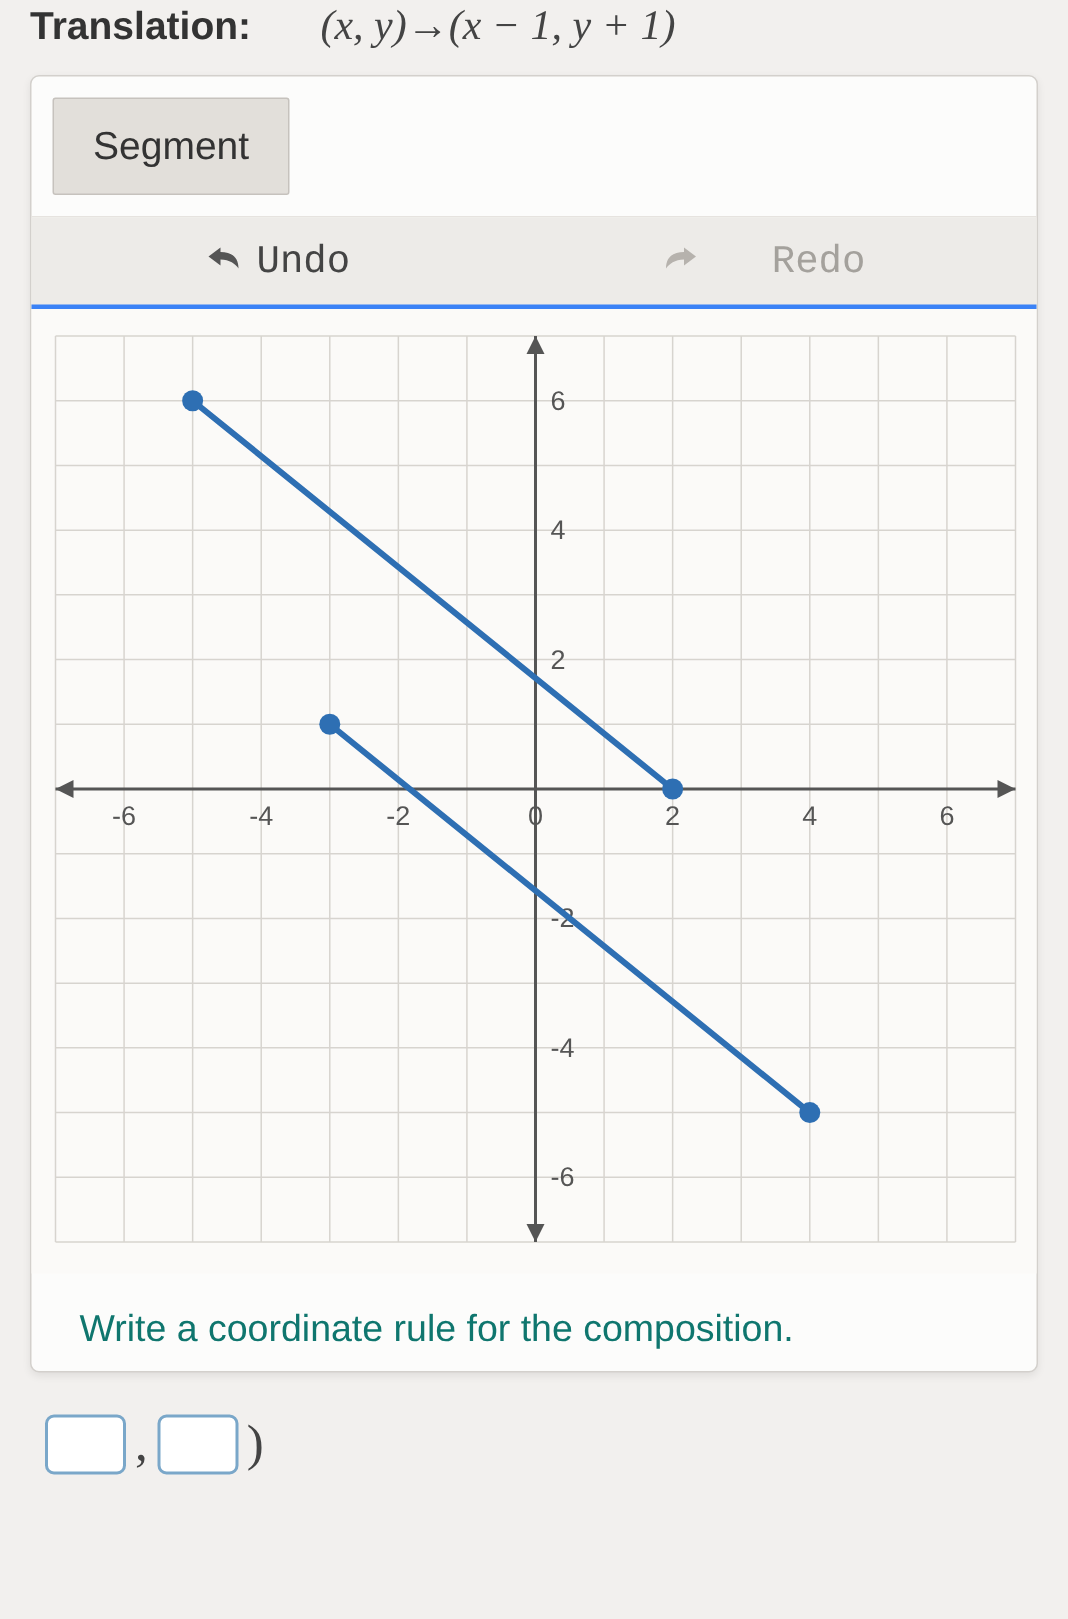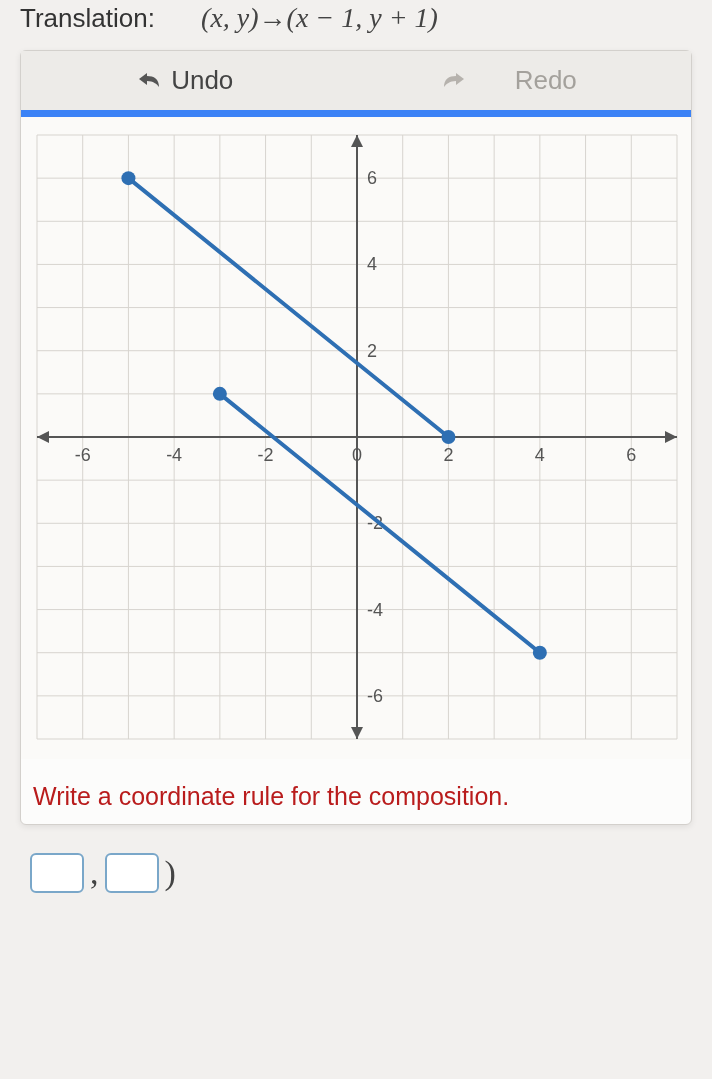--- a/index.html
+++ b/index.html
@@ -10,21 +10,21 @@
       font-family: Arial, Helvetica, sans-serif;
       color: #333;
       position: relative;
       overflow: hidden;
     }
     .header-row {
       padding: 2px 20px 16px 20px;
       font-size: 26px;
       color: #333;
     }
-    .header-label { font-weight: 400; }
+    .header-label { font-weight: 700; }
     .header-math {
       font-family: "Times New Roman", serif;
       font-style: italic;
       font-size: 28px;
       color: #444;
       padding-left: 8px;
       margin-left: 31px;
     }
     .panel {
       margin: 0 20px;
@@ -46,41 +46,42 @@
       font-size: 26px;
       color: #333;
       margin: 14px;
       cursor: pointer;
     }
     .action-bar {
       display: flex;
       align-items: center;
       justify-content: space-around;
       background: #edebe8;
-      border-bottom: 7px solid #3b82f6;
+      border-bottom: 3px solid #3b82f6;
       padding: 14px 10px;
+      font-family: Liberation Mono, monospace;
     }
     .action-btn {
       display: flex;
       align-items: center;
       gap: 10px;
       font-size: 26px;
       color: #444;
       cursor: pointer;
     }
     .action-btn.disabled { color: #a4a19c; cursor: default; gap: 47px; }
     .icon-svg { width: 26px; height: 20px; }
     .chart-wrap {
       padding: 10px 6px 8px 6px;
       background: #fbfaf8;
     }
     .prompt {
-      padding: 20px 28px 10px 12px;
+      padding: 20px 28px 10px 32px;
       font-size: 25px;
-      color: #b91c1c;
+      color: #0f766e;
       line-height: 1.4;
     }
     .answer-row {
       display: flex;
       align-items: center;
       gap: 6px;
       padding: 28px 30px 30px 30px;
       font-family: "Times New Roman", serif;
       font-style: italic;
       font-size: 32px;
@@ -99,20 +100,23 @@
   </style>
 </head>
 <body>
 
 <div class="header-row">
   <span class="header-label">Translation:</span>
   <span class="header-math">(x, y)→(x − 1, y + 1)</span>
 </div>
 
 <div class="panel">
+  <div class="tool-row">
+    <div class="tool-tab">Segment</div>
+  </div>
 
   <div class="action-bar">
     <div class="action-btn">
       <span>
         <svg class="icon-svg" viewBox="0 0 26 20">
             <path d="M12 4 L4 10 L12 16 L12 12 C18 12 22 15 24 18 C24 10 19 7 12 7 Z" fill="#555"></path>
           </svg>
       </span>
       <span>Undo</span>
     </div>

